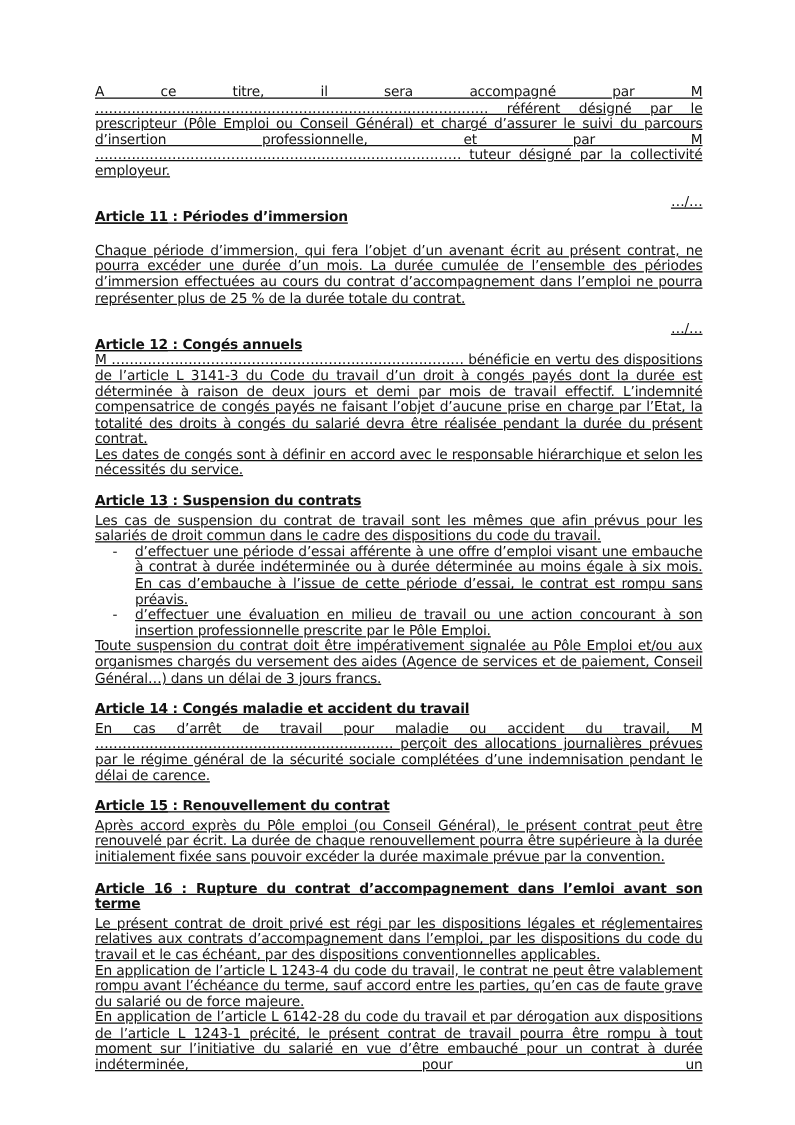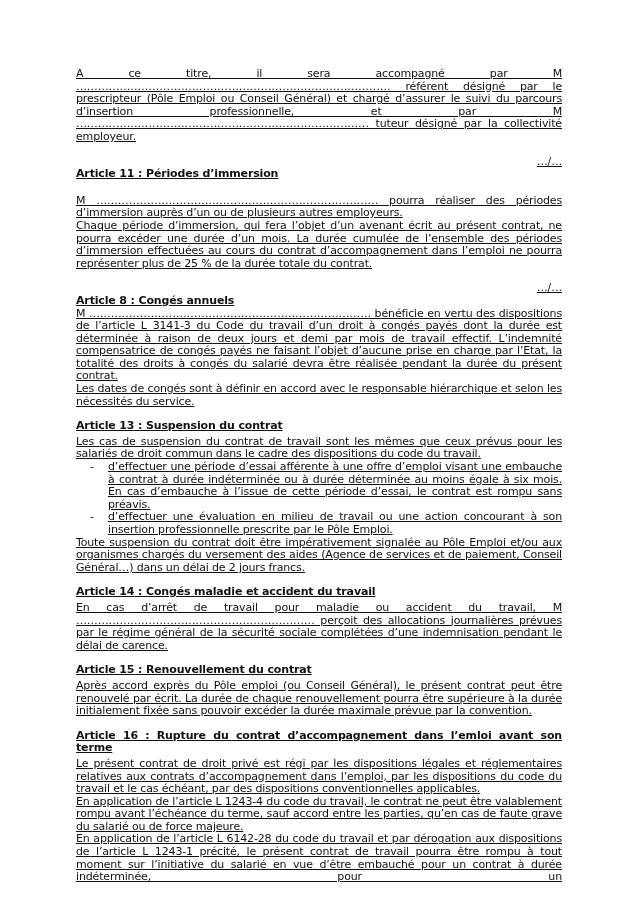--- a/index.html
+++ b/index.html
@@ -22,40 +22,39 @@
 
 <div class="page">
 
   <p>A ce titre, il sera accompagné par M …………………………………………………………………………… référent désigné par le prescripteur (Pôle Emploi ou Conseil Général) et chargé d’assurer le suivi du parcours d’insertion professionnelle, et par M ……………………………………………………………………… tuteur désigné par la collectivité employeur.</p>
 
   <div class="gap12"></div>
   <p class="cont">…/…</p>
 
   <p class="heading"><span class="art">Article 11</span><span> : Périodes d’immersion</span></p>
   <div class="gap14"></div>
-  <p>M …………………………………………………………………… pourra réaliser des périodes d’immersion auprès d’un ou de plusieurs autres employeurs.</p>
   <p>Chaque période d’immersion, qui fera l’objet d’un avenant écrit au présent contrat, ne pourra excéder une durée d’un mois. La durée cumulée de l’ensemble des périodes d’immersion effectuées au cours du contrat d’accompagnement dans l’emploi ne pourra représenter plus de 25 % de la durée totale du contrat.</p>
 
   <div class="gap12"></div>
   <p class="cont">…/…</p>
 
-  <p class="heading"><span class="art">Article 8</span><span> : Congés annuels</span></p>
+  <p class="heading"><span class="art">Article 12</span><span> : Congés annuels</span></p>
   <p>M …………………………………………………………………… bénéficie en vertu des dispositions de l’article L 3141-3 du Code du travail d’un droit à congés payés dont la durée est déterminée à raison de deux jours et demi par mois de travail effectif. L’indemnité compensatrice de congés payés ne faisant l’objet d’aucune prise en charge par l’Etat, la totalité des droits à congés du salarié devra être réalisée pendant la durée du présent contrat.</p>
   <p>Les dates de congés sont à définir en accord avec le responsable hiérarchique et selon les nécessités du service.</p>
 
   <div class="gap12"></div>
 
-  <p class="heading"><span class="art">Article 13</span><span> : Suspension du contrat</span></p>
+  <p class="heading"><span class="art">Article 13</span><span> : Suspension du contrats</span></p>
   <div class="gap6" style="height:3px"></div>
-  <p>Les cas de suspension du contrat de travail sont les mêmes que ceux prévus pour les salariés de droit commun dans le cadre des dispositions du code du travail.</p>
+  <p>Les cas de suspension du contrat de travail sont les mêmes que afin prévus pour les salariés de droit commun dans le cadre des dispositions du code du travail.</p>
   <ul>
     <li>d’effectuer une période d’essai afférente à une offre d’emploi visant une embauche à contrat à durée indéterminée ou à durée déterminée au moins égale à six mois. En cas d’embauche à l’issue de cette période d’essai, le contrat est rompu sans préavis.</li>
     <li>d’effectuer une évaluation en milieu de travail ou une action concourant à son insertion professionnelle prescrite par le Pôle Emploi.</li>
   </ul>
-  <p>Toute suspension du contrat doit être impérativement signalée au Pôle Emploi et/ou aux organismes chargés du versement des aides (Agence de services et de paiement, Conseil Général…) dans un délai de 2 jours francs.</p>
+  <p>Toute suspension du contrat doit être impérativement signalée au Pôle Emploi et/ou aux organismes chargés du versement des aides (Agence de services et de paiement, Conseil Général…) dans un délai de 3 jours francs.</p>
 
   <div class="gap12"></div>
 
   <p class="heading"><span class="art">Article 14</span><span> : Congés maladie et accident du travail</span></p>
   <div style="height:3px"></div>
   <p>En cas d’arrêt de travail pour maladie ou accident du travail, M ………………………………………………………… perçoit des allocations journalières prévues par le régime général de la sécurité sociale complétées d’une indemnisation pendant le délai de carence.</p>
 
   <div class="gap12"></div>
 
   <p class="heading"><span class="art">Article 15</span><span> : Renouvellement du contrat</span></p>

